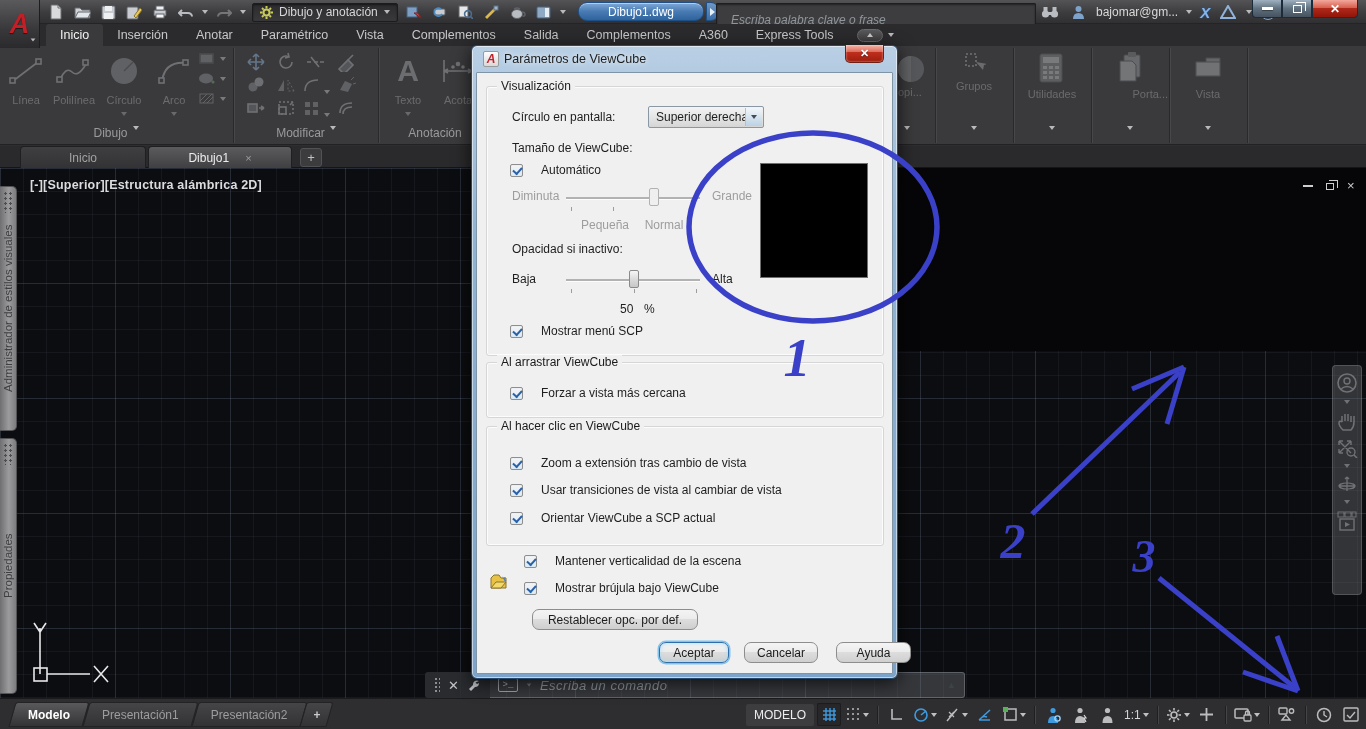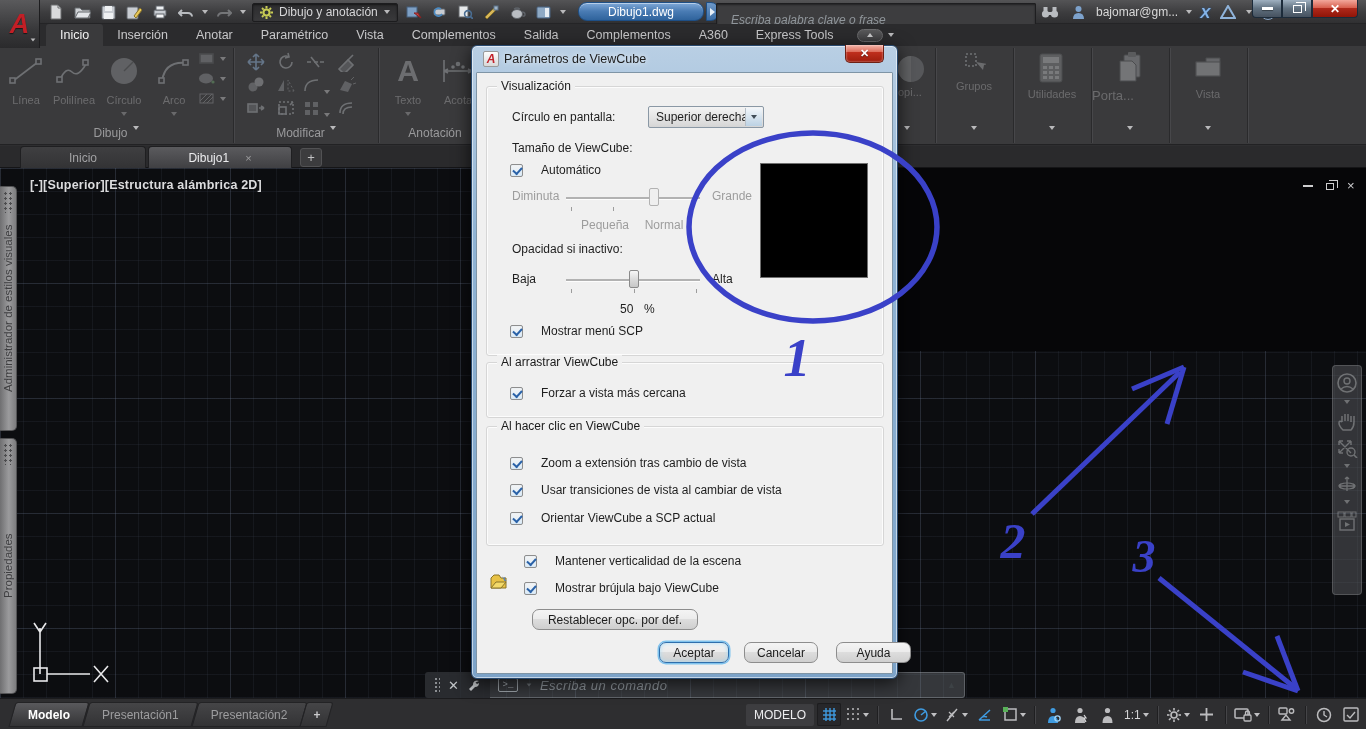--- a/index.html
+++ b/index.html
@@ -579,21 +579,21 @@
         </div>
     </div>
     <div class="panel-sep" style="left:1091px"></div>
     <div class="panel" style="left:1092px;width:76px">
       <div class="dim">
         <div style="position:absolute;left:24px;top:5px"><svg width="28" height="34">
               <rect x="8" y="4" width="16" height="22" rx="1" fill="#97999c" stroke="#5c5e60"></rect>
               <rect x="12" y="1" width="8" height="5" rx="1" fill="#7a7c7f"></rect>
               <path d="M4 10 h12 l4 4 v16 h-16 z" fill="#aeb0b3" stroke="#5c5e60"></path>
             </svg></div>
-        <div style="position:absolute;left:0;right:0;top:42px;text-align:left;color:#9a9a9c;font-size:13px">Porta...</div>
+        <div style="position:absolute;left:0;right:0;top:42px;text-align:right;color:#9a9a9c;font-size:11px">Porta...</div>
       </div>
       <div class="pfoot">
           <span class="dd"></span>
         </div>
     </div>
     <div class="panel-sep" style="left:1169px"></div>
     <div class="panel" style="left:1170px;width:76px">
       <div class="dim">
         <div style="position:absolute;left:24px;top:8px"><svg width="28" height="26">
               <path d="M2 8 h10 v-4 h14 v18 h-24 z" fill="#919396" stroke="#5c5e60"></path>

